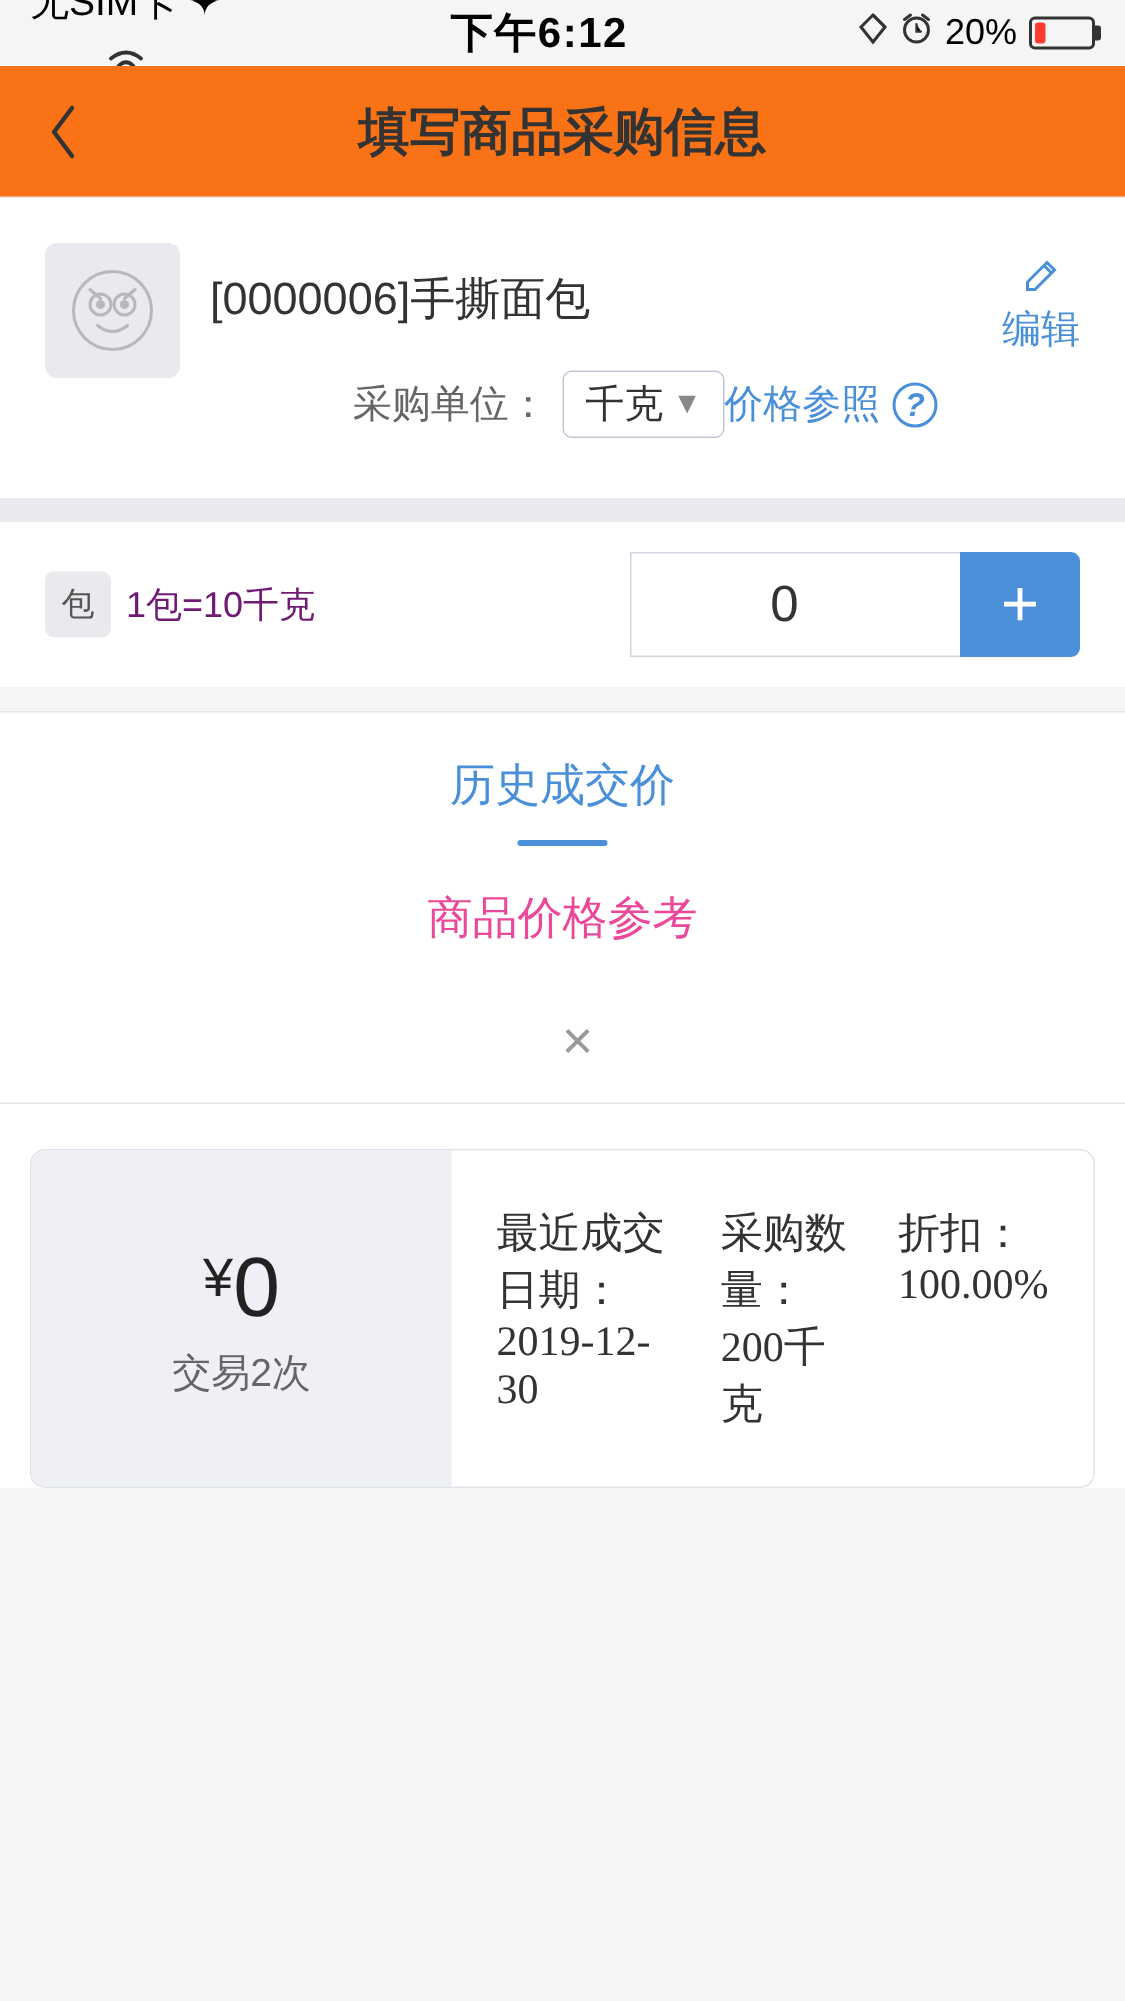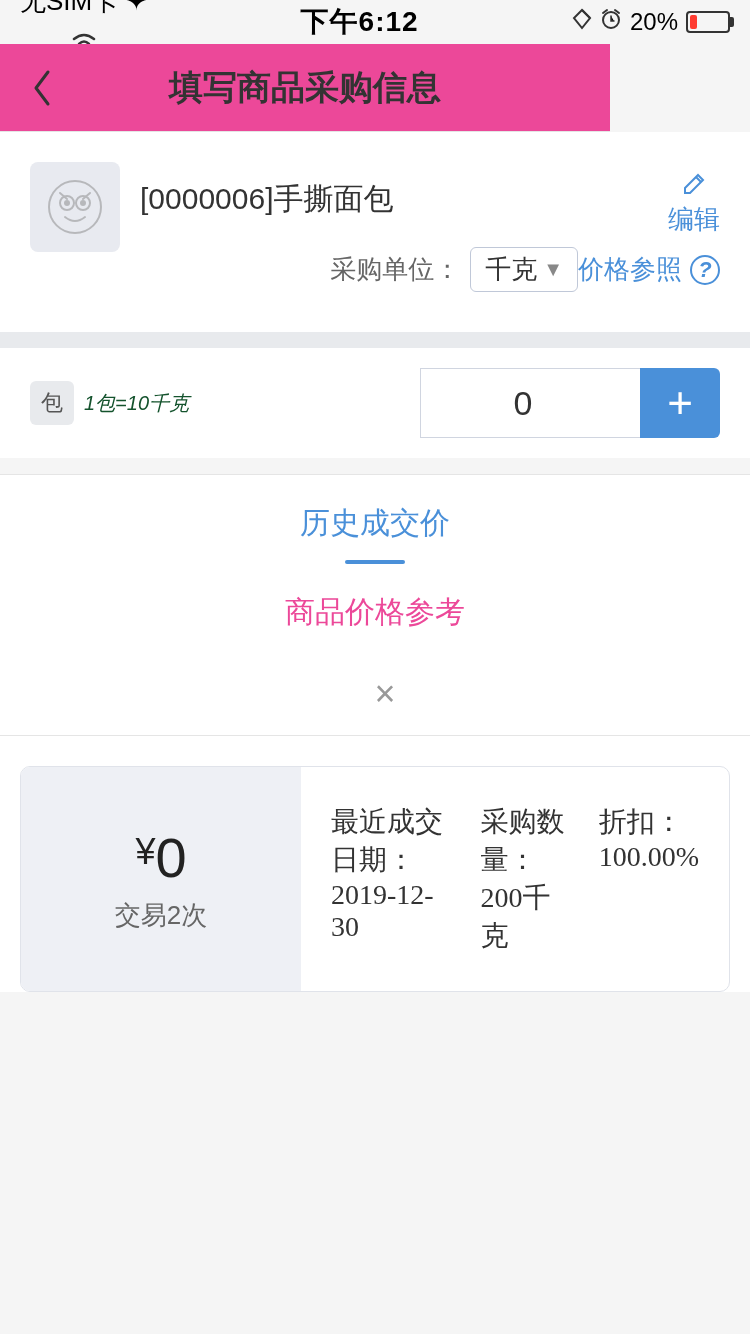--- a/index.html
+++ b/index.html
@@ -65,23 +65,23 @@
     }
     .battery-fill {
       height: 100%;
       width: 20%;
       background: #ff3b30;
       border-radius: 2px;
     }
 
     
     .nav-bar {
-      width: 610px;
+      width: 750px;
       height: 88px;
-      background: #ec4899;
+      background: #f97316;
       display: flex;
       align-items: center;
       justify-content: center;
       position: relative;
       border-bottom: 1px solid #e5e5e5;
       font-family: Liberation Mono, monospace;
     }
     .nav-back {
       position: absolute;
       left: 30px;
@@ -144,21 +144,21 @@
       color: #4a90d9;
       font-size: 26px;
       cursor: pointer;
       margin-top: 10px;
       flex-shrink: 0;
       flex-direction: column;
     }
     .product-unit-row {
       display: flex;
       align-items: center;
-      justify-content: flex-end;
+      justify-content: center;
       margin-top: 10px;
     }
     .unit-label {
       font-size: 26px;
       color: #666;
       display: flex;
       align-items: center;
       gap: 10px;
     }
     .unit-select {
@@ -226,23 +226,22 @@
       background: #e8eaed;
       border-radius: 6px;
       display: flex;
       align-items: center;
       justify-content: center;
       font-size: 22px;
       color: #555;
       font-weight: 500;
     }
     .unit-conversion {
-      font-size: 20px;
-      color: #14532d;
-      font-style: italic;
+      font-size: 24px;
+      color: #701a75;
     }
     .quantity-control {
       display: flex;
       align-items: center;
       gap: 0;
     }
     .qty-input {
       width: 220px;
       height: 70px;
       border: 1px solid #d0d5e0;

